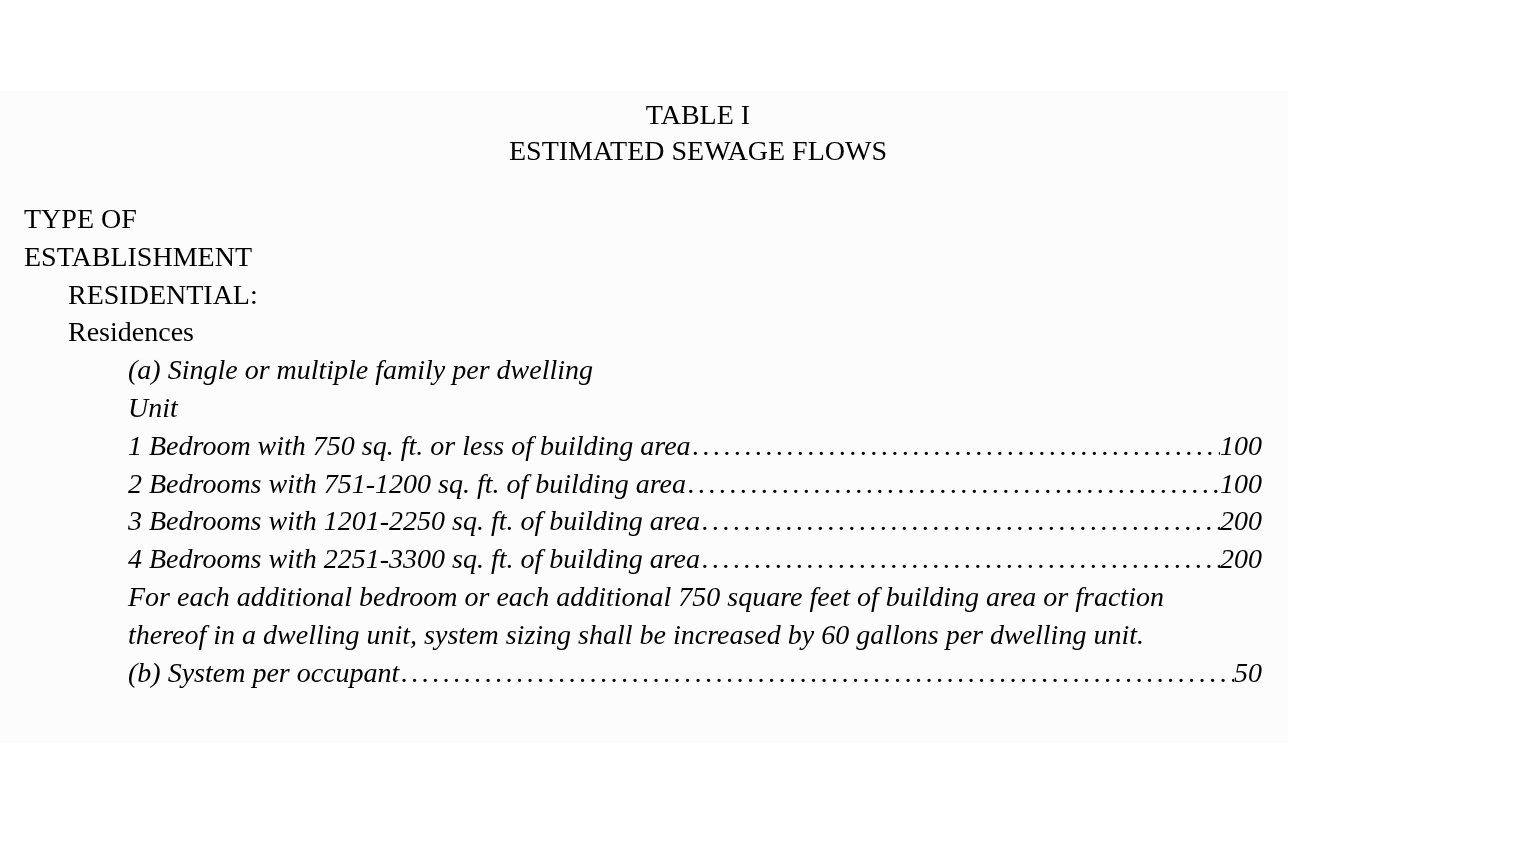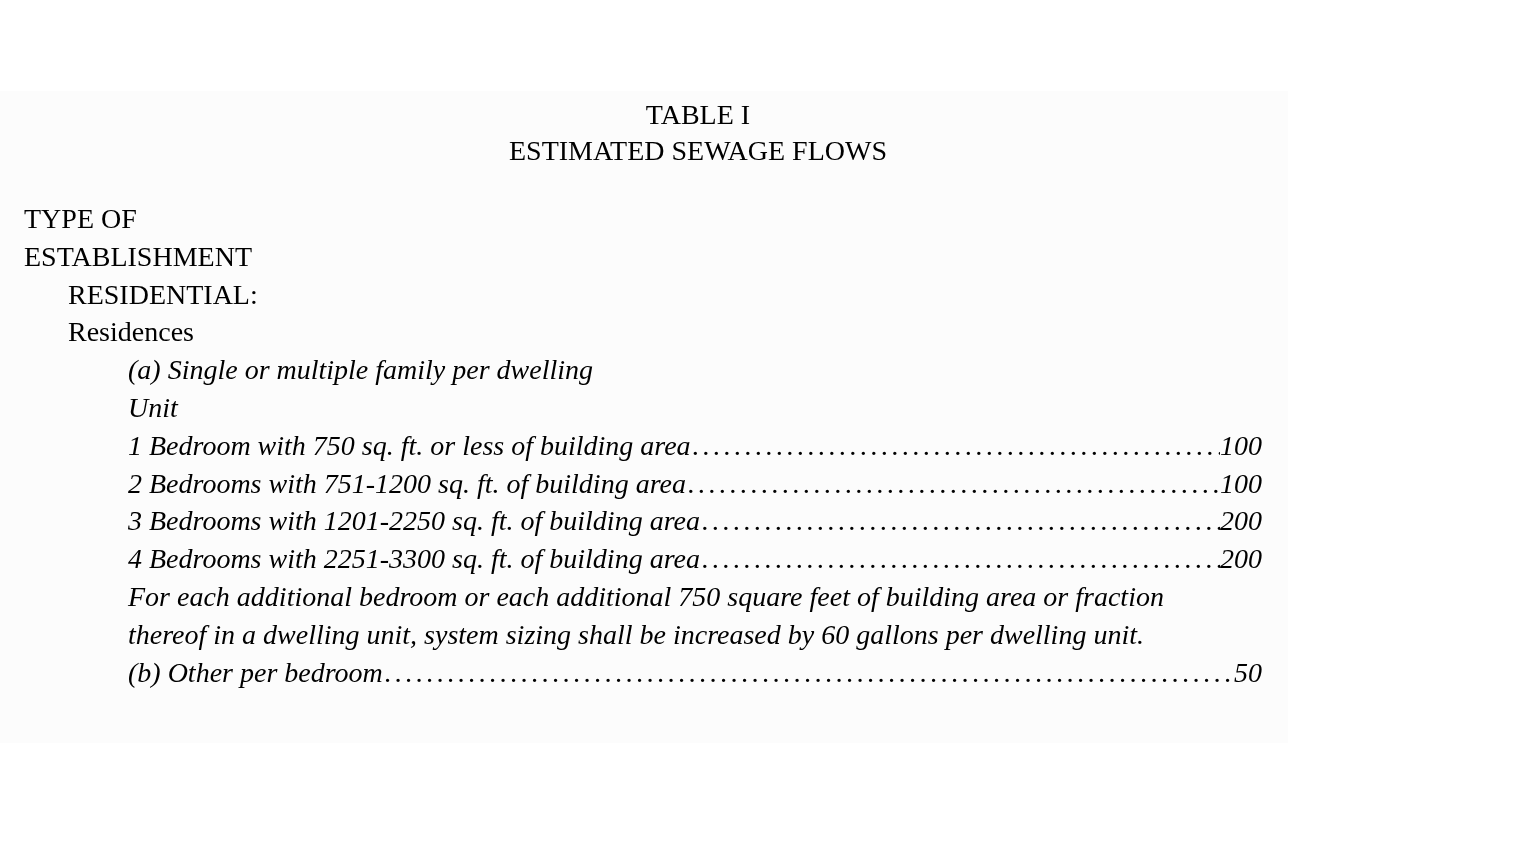--- a/index.html
+++ b/index.html
@@ -116,18 +116,18 @@
   <div class="line indent row">
     <span class="lbl">4 Bedrooms with 2251-3300 sq. ft. of building area</span>
     <span class="dots">................................................................................................................................................................</span>
     <span class="val">200</span>
   </div>
 
   <div class="line indent">For each additional bedroom or each additional 750 square feet of building area or fraction</div>
   <div class="line indent">thereof in a dwelling unit, system sizing shall be increased by 60 gallons per dwelling unit.</div>
 
   <div class="line indent row">
-    <span class="lbl">(b) Other per bedroom</span>
+    <span class="lbl">(b) System per occupant</span>
     <span class="dots">................................................................................................................................................................</span>
     <span class="val">50</span>
   </div>
 
 </div>
 
 </body></html>

